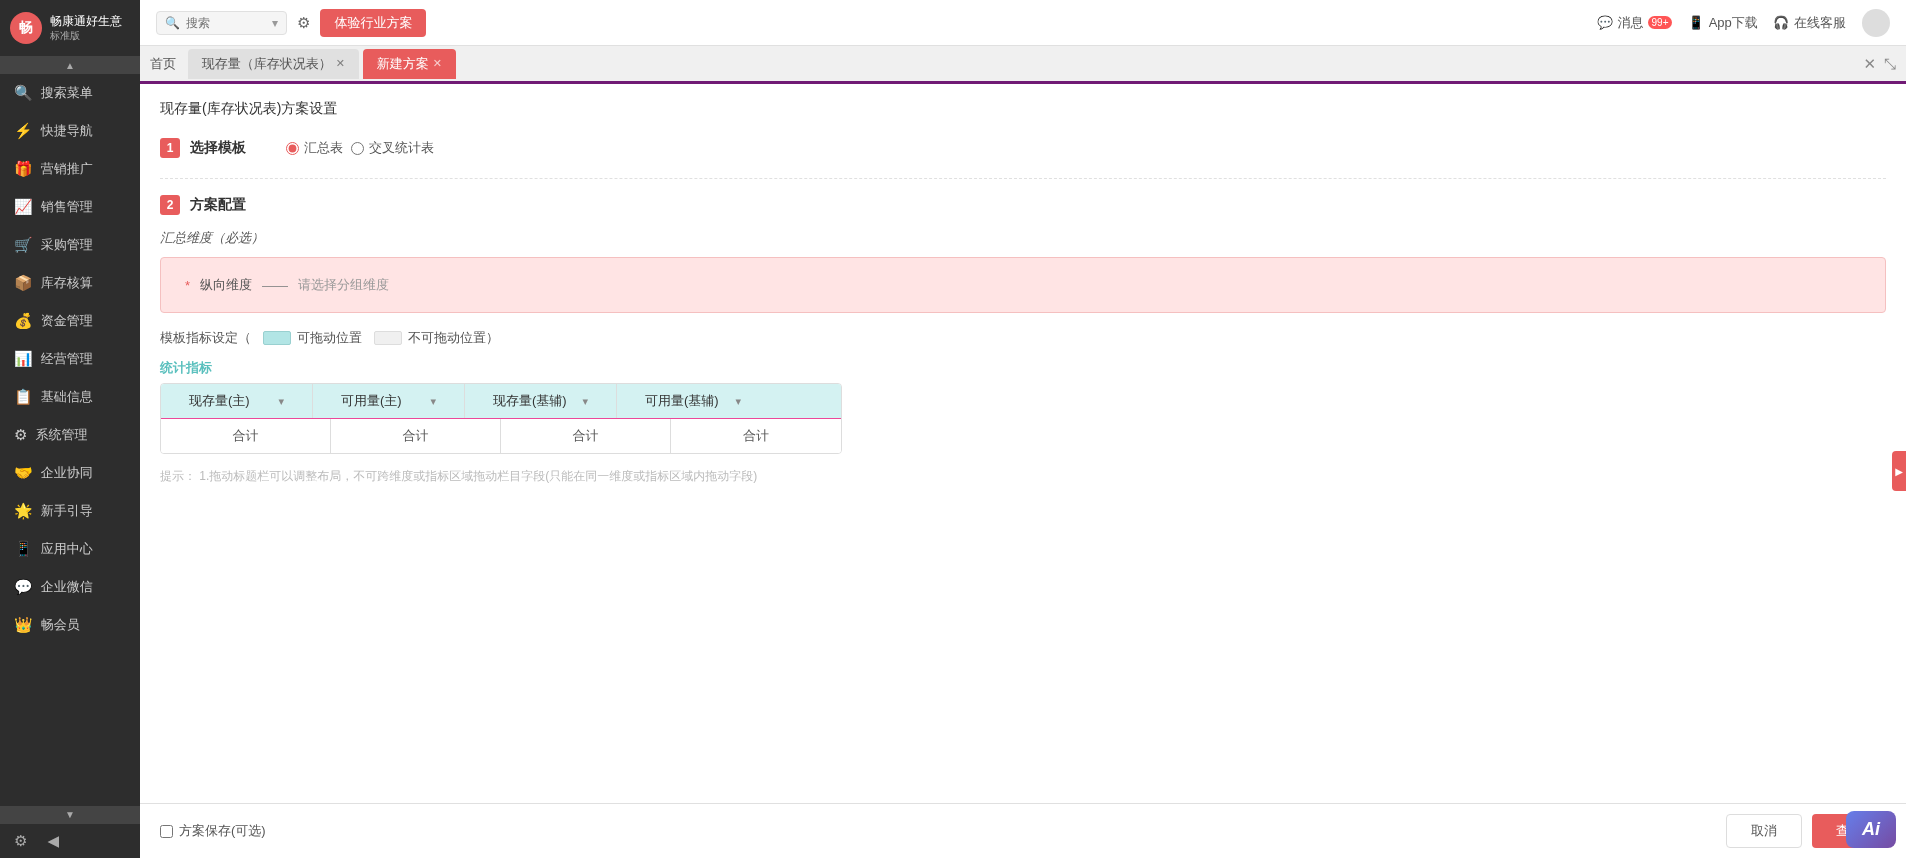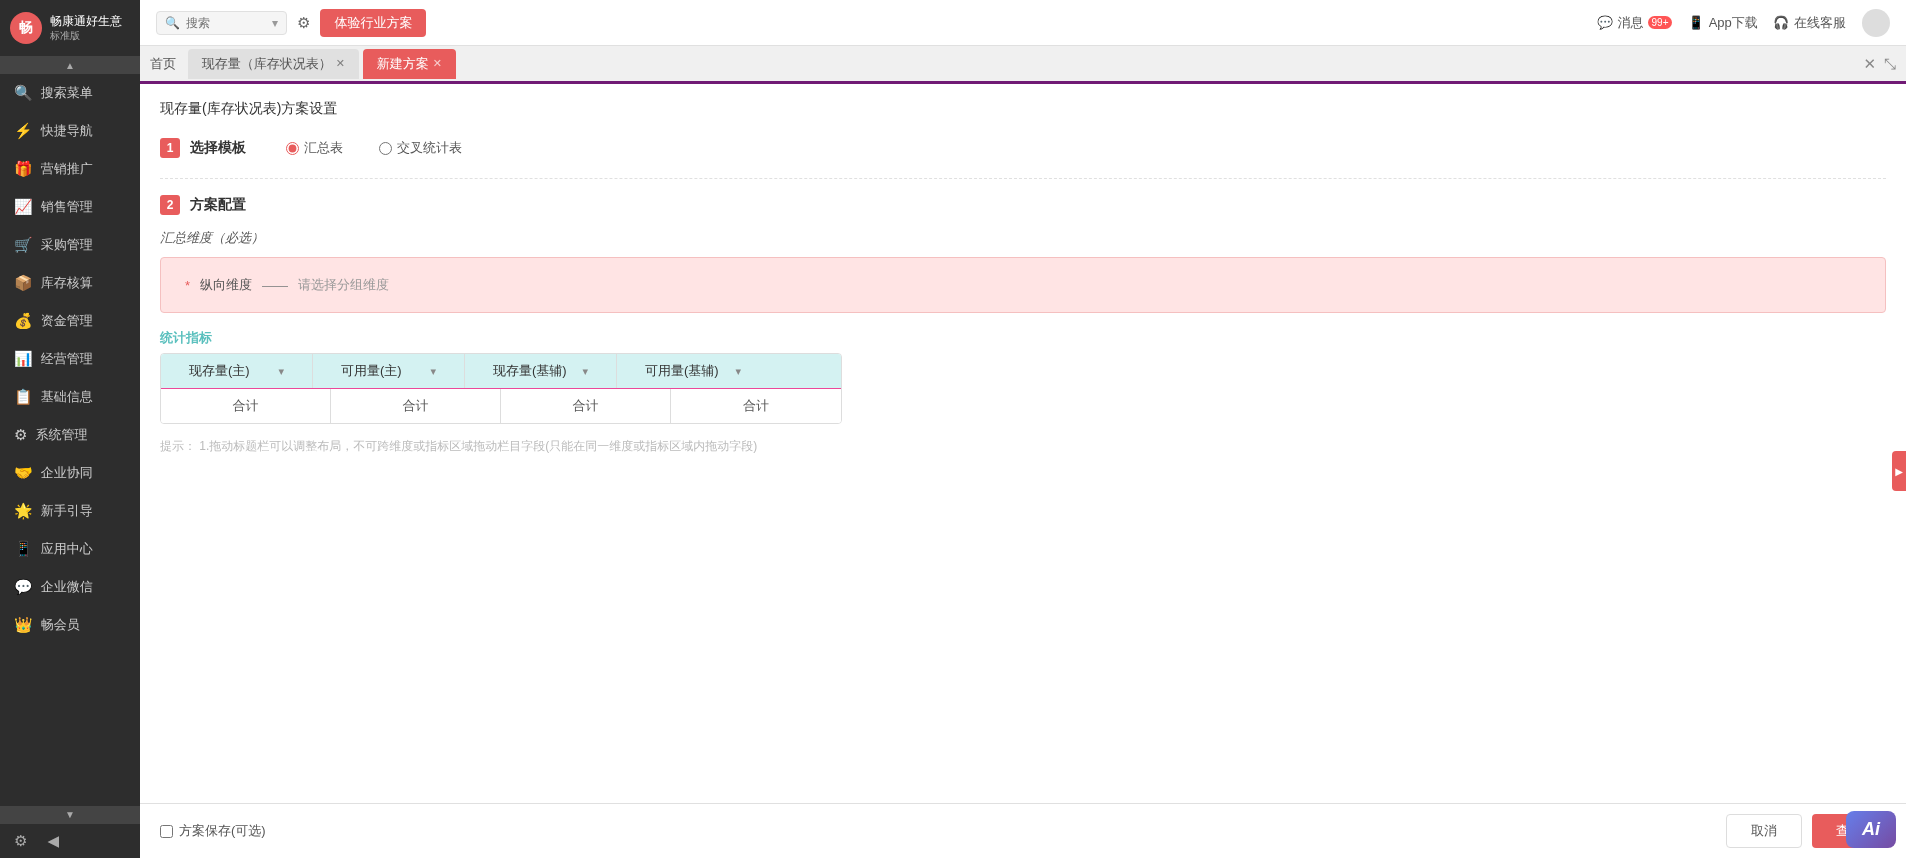--- a/index.html
+++ b/index.html
@@ -246,21 +246,21 @@
       flex-shrink: 0;
     }
     .section-title {
       font-size: 14px;
       font-weight: 600;
       color: #333;
     }
     .radio-group {
       display: flex;
       align-items: flex-end;
-      gap: 36px;
+      gap: 8px;
       margin-left: 30px;
     }
     .radio-option {
       display: flex;
       align-items: center;
       gap: 5px;
       cursor: pointer;
       font-size: 13px;
       color: #555;
     }
@@ -605,20 +605,31 @@
 
       <div class="subsection-label">汇总维度（必选）</div>
 
       <div class="dimension-box">
         <span class="required-star">*</span>
         <span class="dimension-label">纵向维度</span>
         <span class="dimension-dash">——</span>
         <span class="dimension-placeholder">请选择分组维度</span>
       </div>
 
+      <div class="template-indicator">
+        <span>模板指标设定（</span>
+        <div class="indicator-item">
+          <div class="indicator-box indicator-movable"></div>
+          <span>可拖动位置</span>
+        </div>
+        <div class="indicator-item">
+          <div class="indicator-box indicator-fixed"></div>
+          <span>不可拖动位置）</span>
+        </div>
+      </div>
 
       <div class="stats-section">
         <div class="stats-label">统计指标</div>
         <div class="stats-table">
           <div class="stats-table-header">
             <div class="stats-cell">
               <span>现存量(主)</span>
               <span class="chevron-icon">▾</span>
             </div>
             <div class="stats-cell">

